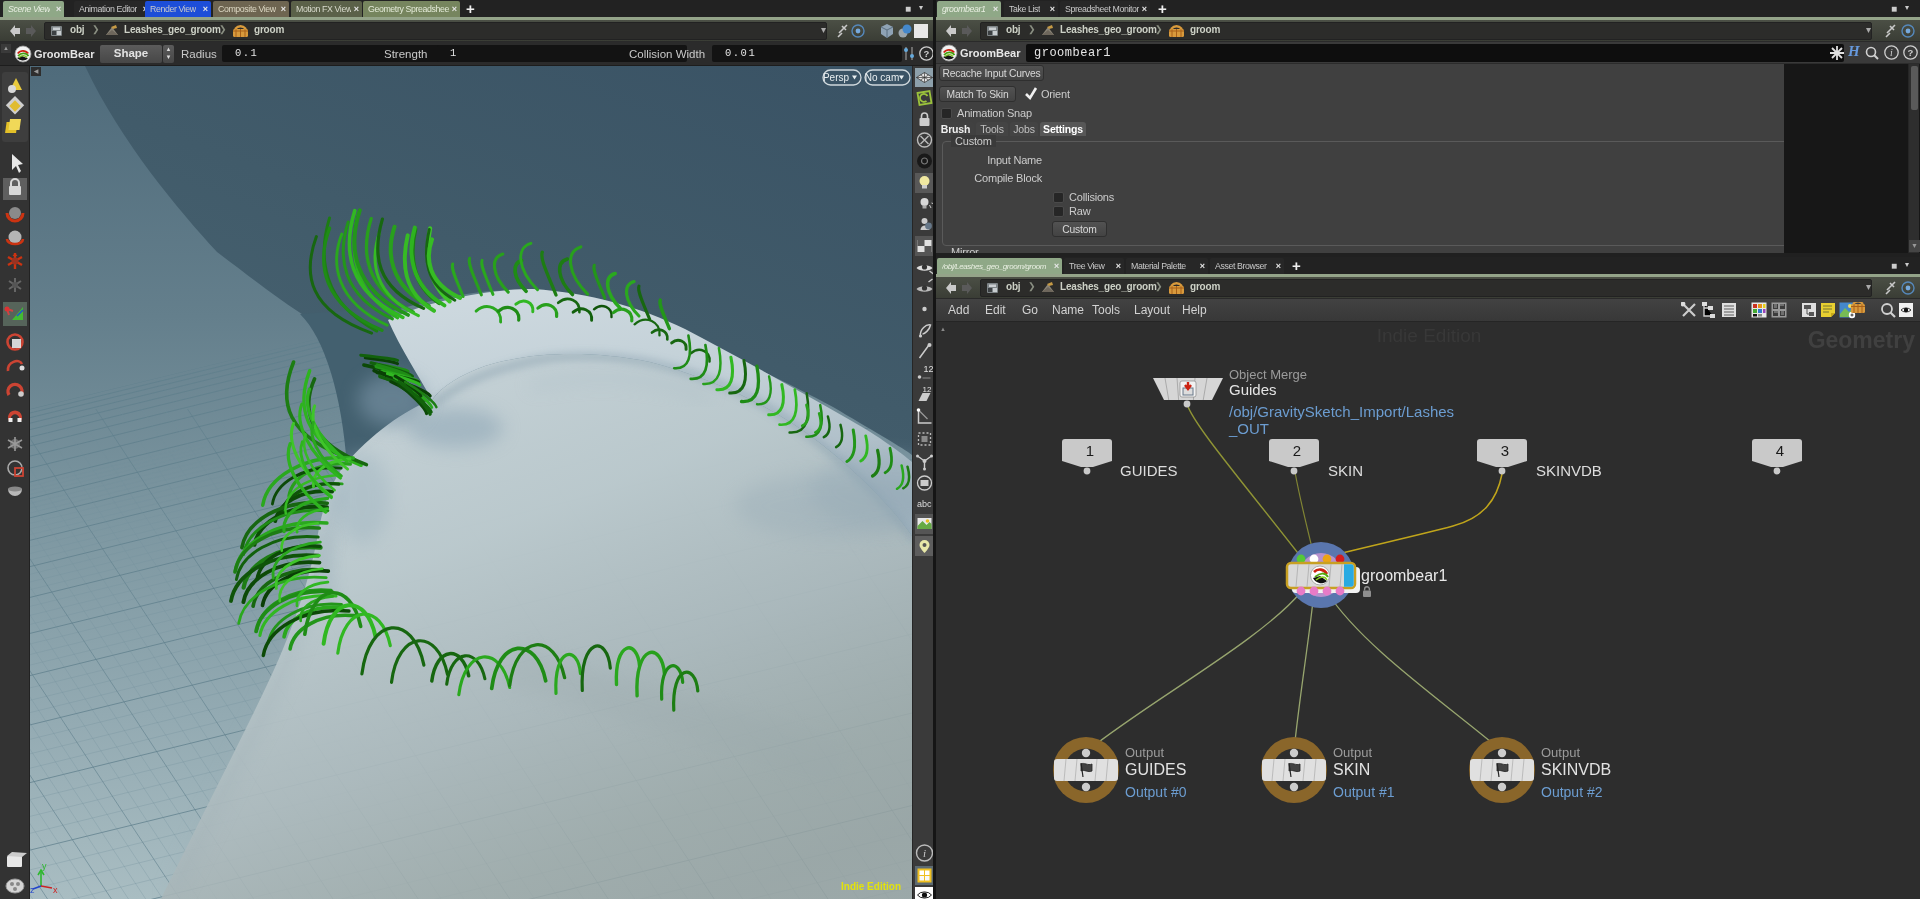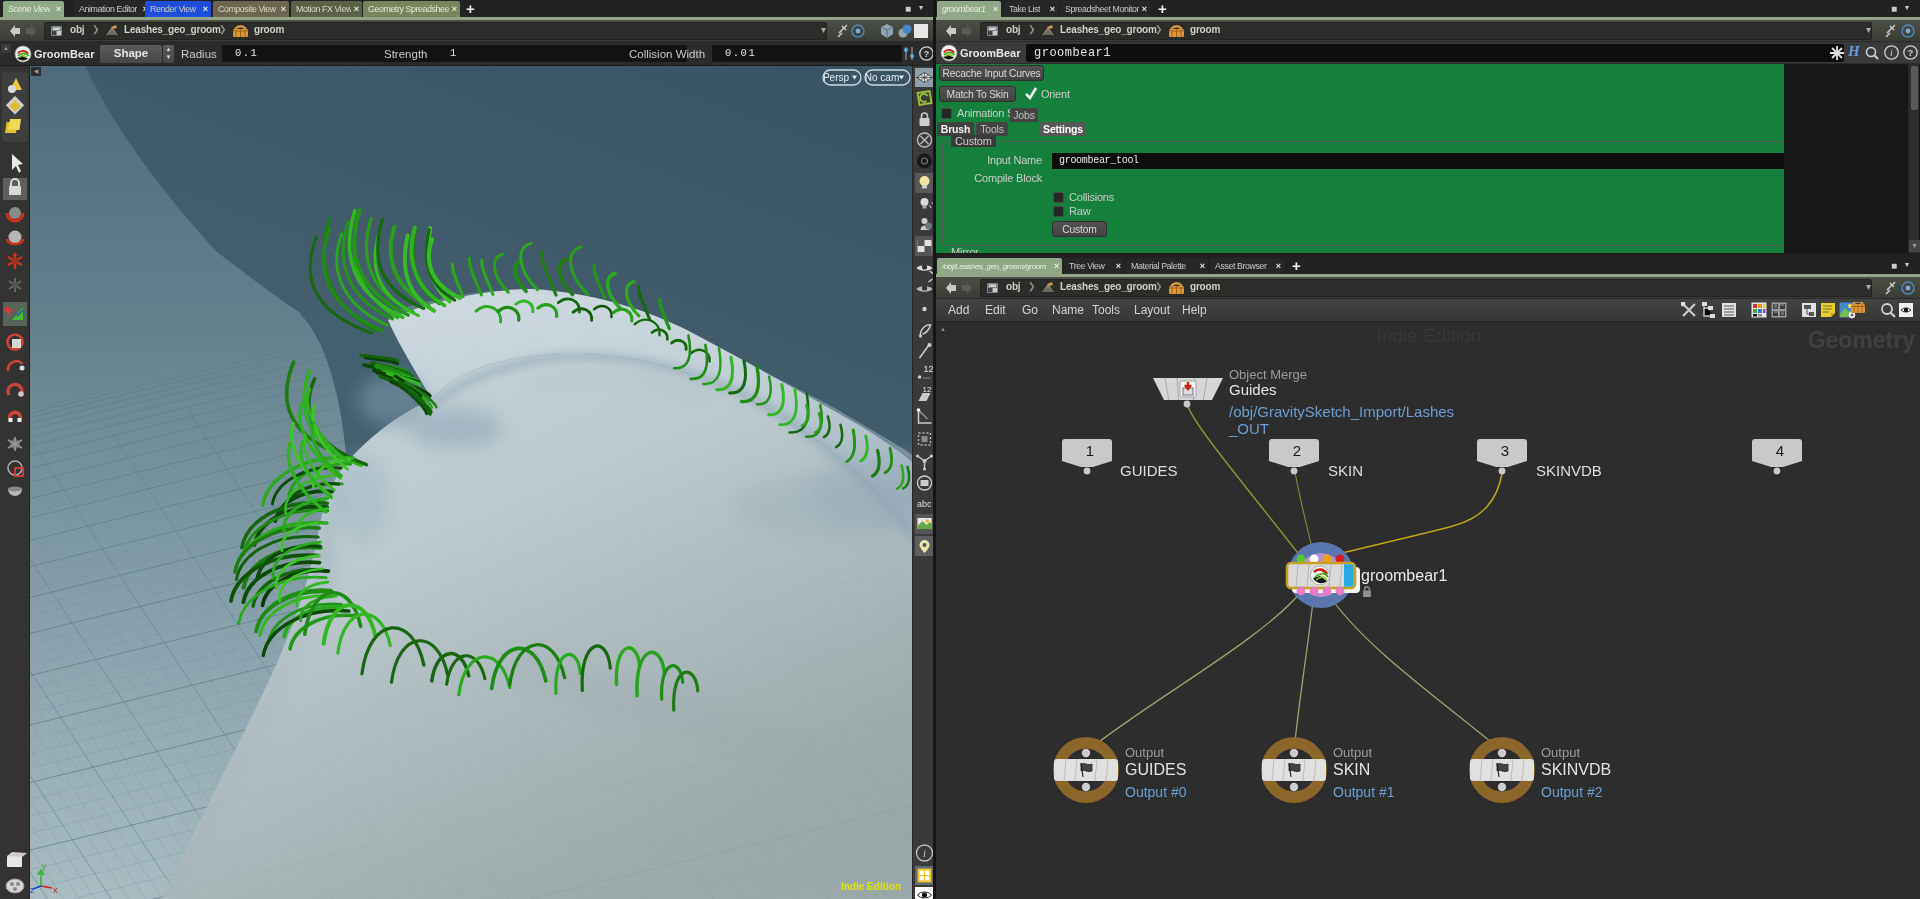--- a/index.html
+++ b/index.html
@@ -35,21 +35,21 @@
   color:#e3e3e3; font-family:"Liberation Mono",monospace; font-size:10.5px; line-height:17px;
   padding-left:13px; letter-spacing:1.5px;}
 .shapebtn { position:absolute; left:100px; top:3px; width:62px; height:18px;
   background:linear-gradient(#5b5b5b,#474747); border-radius:2px; color:#e2e2e2;
   font-size:11.5px; text-align:center; line-height:17px; font-weight:bold; }
 .spin { position:absolute; left:163px; top:3px; width:11px; height:18px;
   background:linear-gradient(#5b5b5b,#474747); border-radius:2px; color:#ddd; font-size:6px;
   text-align:center; line-height:8px;}
 
 
-#params { position:absolute; left:936px; top:64px; width:848px; height:189px; background:#15803d; overflow:hidden;}
+#params { position:absolute; left:936px; top:64px; width:848px; height:189px; background:#404040; overflow:hidden;}
 .hbtn { position:absolute; background:linear-gradient(#525252,#434343); border:1px solid #2f2f2f;
   border-radius:3px; color:#d8d8d8; font-size:10.3px; text-align:center; letter-spacing:-0.2px; }
 .hchk { position:absolute; width:11px; height:11px; background:#262626; border:1px solid #4a4a4a; border-radius:2px;}
 .hlbl { position:absolute; font-size:11px; color:#cccccc; white-space:nowrap; letter-spacing:-0.2px; }
 .hfld { position:absolute; height:16px; background:#0e0e0e; color:#e8e8e8;
   font-family:"Liberation Mono",monospace; font-size:10px; line-height:16px; padding-left:7px; letter-spacing:-0.3px;}
 .ftab { position:absolute; top:0; height:14px; border-radius:3px 3px 0 0; font-size:10.5px;
   text-align:center; line-height:14px; letter-spacing:-0.2px; }
 .groupbox { position:absolute; border:1px solid #5a5a5a; border-radius:4px; }
 
@@ -851,26 +851,25 @@
 <div class="hbtn" style="left:3px;top:1px;width:105px;height:16px;line-height:15px;">Recache Input Curves</div>
 <div class="hbtn" style="left:3px;top:22px;width:77px;height:16px;line-height:15px;">Match To Skin</div>
 <svg class="abs" style="left:88px;top:23px" width="14" height="14" viewBox="0 0 14 14">
         <path d="M2,7 L6,11 L12,1" stroke="#f0f0f0" stroke-width="2.6" fill="none"></path>
       </svg>
 <span class="hlbl" style="left:105px;top:24px;">Orient</span>
 <div class="hchk" style="left:5px;top:44px;"></div>
 <span class="hlbl" style="left:21px;top:43px;">Animation Snap</span>
 <div class="ftab" style="left:1px;width:37px;background:#414141;color:#f0f0f0;font-weight:bold;top:58px;">Brush</div>
 <div class="ftab" style="left:40px;width:32px;background:#444444;color:#c0c0c0;top:58px;">Tools</div>
-<div class="ftab" style="left:74px;width:28px;background:#444444;color:#c0c0c0;top:44px;">Jobs</div>
+<div class="ftab" style="left:74px;width:28px;background:#444444;color:#c0c0c0;top:58px;">Jobs</div>
 <div class="ftab" style="left:104px;width:46px;background:#575757;color:#ffffff;font-weight:bold;top:58px;">Settings</div>
 <div class="groupbox" style="left:6px;top:77px;width:960px;height:105px;"></div>
 <span class="hlbl" style="left:15px;top:71px;background:#3a3a3a;padding:0 4px;">Custom</span>
 <span class="hlbl" style="left:48px;top:90px;width:58px;text-align:right;">Input Name</span>
-<div class="hfld" style="left:116px;top:89px;width:846px;">groombear_tool</div>
 <span class="hlbl" style="left:36px;top:108px;width:70px;text-align:right;">Compile Block</span>
 <svg class="abs" style="left:930px;top:107px" width="15" height="15" viewBox="0 0 15 15">
         <path d="M2,11 C3,6 7,4 11,5 M11,5 l-3,-3 M11,5 l-4,2" stroke="#d8d8d8" stroke-width="1.7" fill="none"></path>
       </svg>
 <svg class="abs" style="left:947px;top:106px" width="16" height="16" viewBox="0 0 16 16">
         <rect x="2" y="4" width="10" height="3" fill="#d8d8d8"></rect>
         <rect x="6" y="1" width="2" height="3" fill="#d8d8d8"></rect>
         <rect x="5" y="7" width="4" height="3" fill="#d8d8d8"></rect>
         <path d="M9,9 l3,6 l1.5,-2.5 l2.5,-0.5 Z" fill="#f0f0f0"></path>
       </svg>

